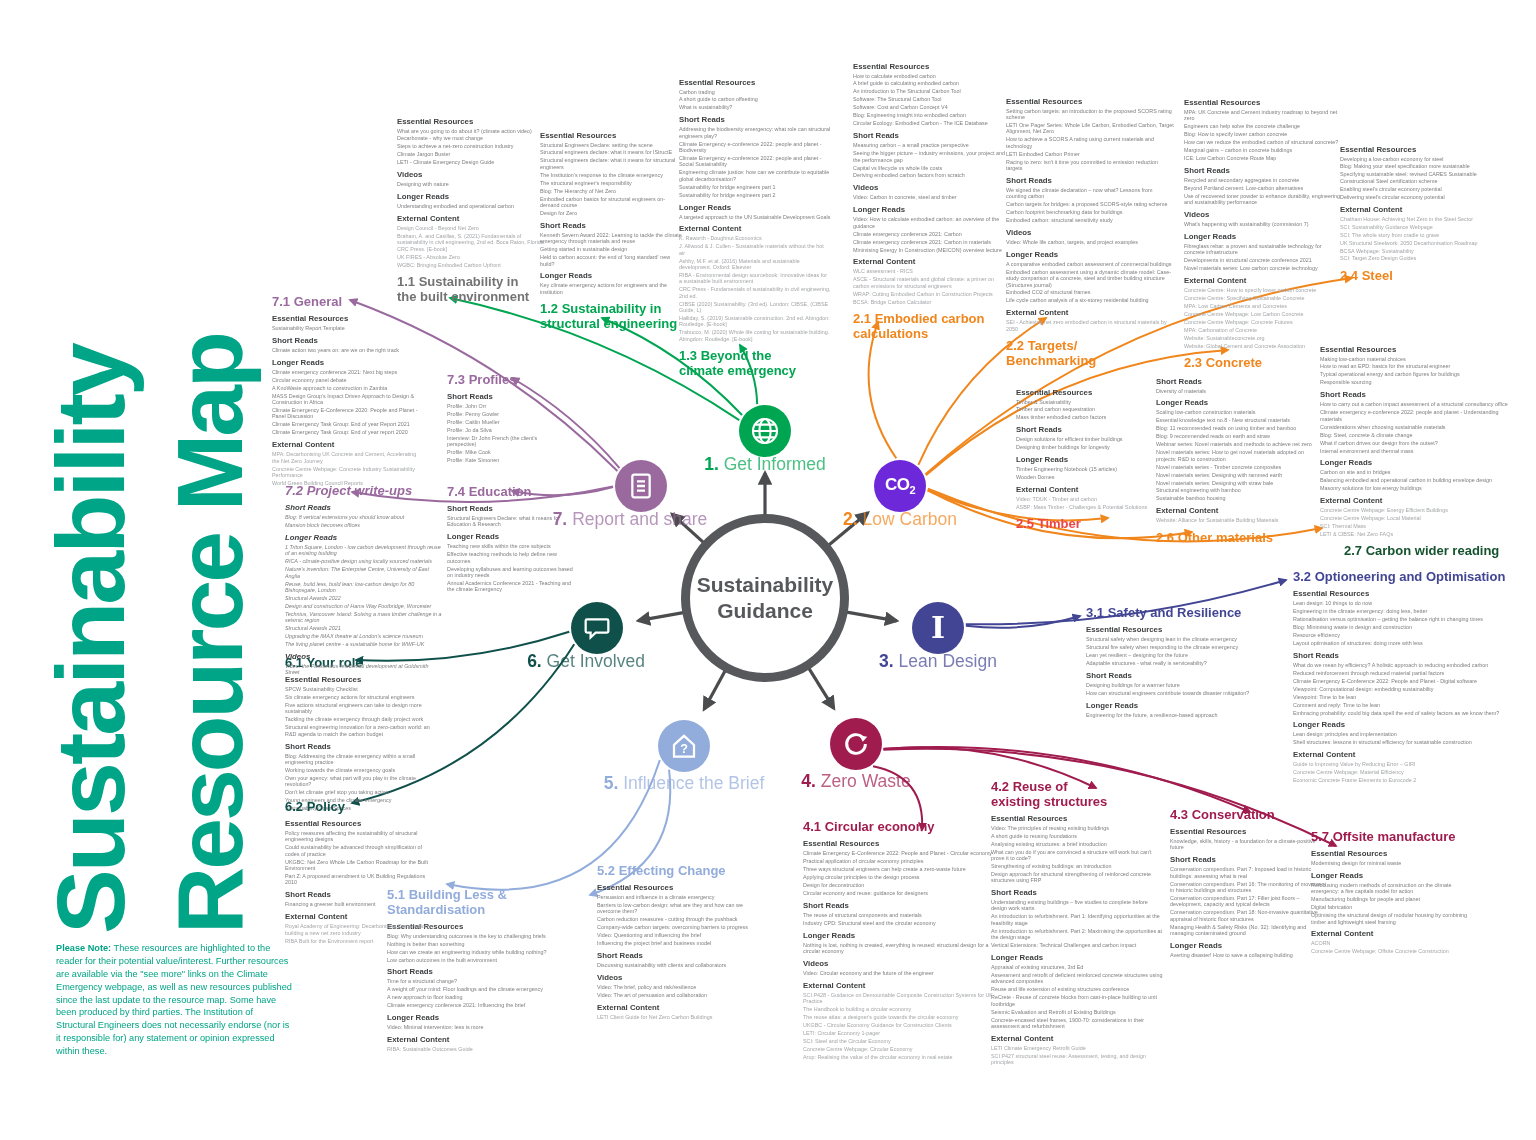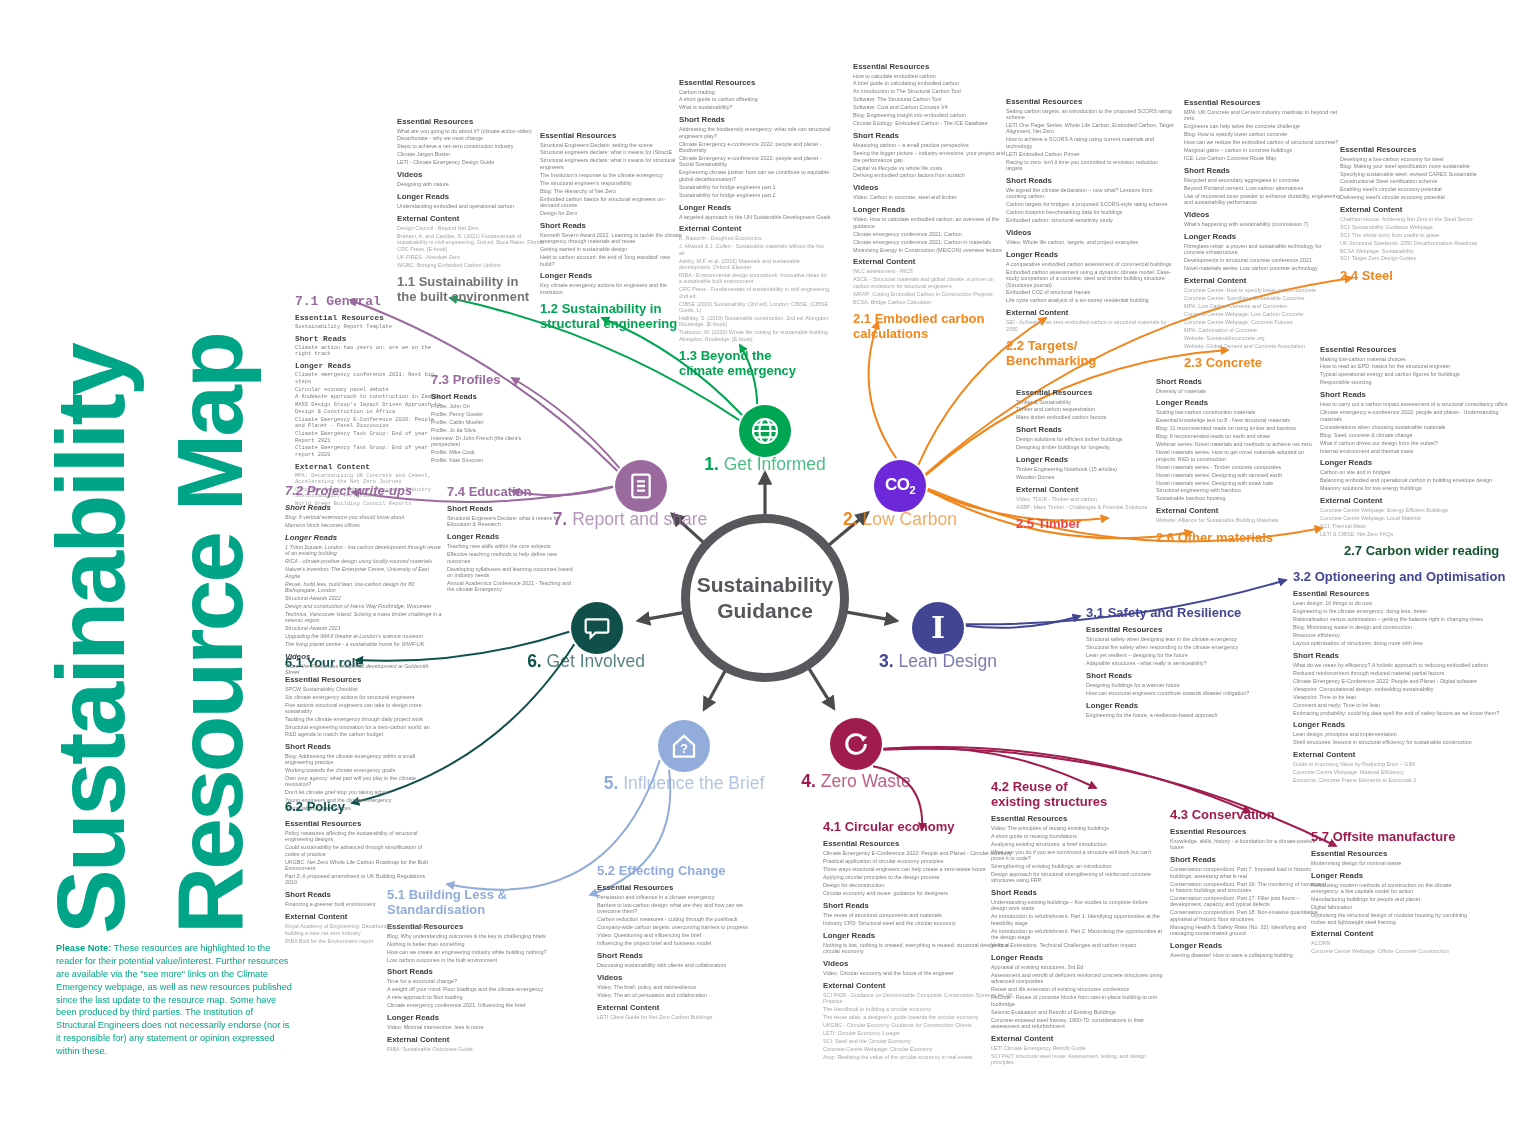--- a/index.html
+++ b/index.html
@@ -519,21 +519,21 @@
             <div class="item">Shell structures: lessons in structural efficiency for sustainable construction</div>
           </div>
           <div class="group ext">
             <div class="group-h">External Content</div>
             <div class="item">Guide to Improving Value by Reducing Error – GIRI</div>
             <div class="item">Concrete Centre Webpage: Material Efficiency</div>
             <div class="item">Economic Concrete Frame Elements to Eurocode 2</div>
           </div>
         </div>
       </div>
-      <div class="section" style="left: 803px; top: 820px; width: 192px; margin-left: 20px;">
+      <div class="section" style="left: 803px; top: 820px; width: 192px;">
         <div class="sec-heading" style="color: rgb(160, 28, 78);">4.1 Circular economy</div>
         <div>
           <div class="group">
             <div class="group-h">Essential Resources</div>
             <div class="item">Climate Emergency E-Conference 2022: People and Planet - Circular economy</div>
             <div class="item">Practical application of circular economy principles</div>
             <div class="item">Three ways structural engineers can help create a zero-waste future</div>
             <div class="item">Applying circular principles to the design process</div>
             <div class="item">Design for deconstruction</div>
             <div class="item">Circular economy and reuse: guidance for designers</div>
@@ -732,21 +732,21 @@
             <div class="group-h">Short Reads</div>
             <div class="item">Financing a greener built environment</div>
           </div>
           <div class="group ext">
             <div class="group-h">External Content</div>
             <div class="item">Royal Academy of Engineering: Decarbonising Construction - building a new net zero industry</div>
             <div class="item">RIBA Built for the Environment report</div>
           </div>
         </div>
       </div>
-      <div class="section" style="left: 295px; top: 295px; width: 152px; font-family: Liberation Mono, monospace;">
+      <div class="section" style="left: 272px; top: 295px; width: 152px;">
         <div class="sec-heading" style="color: rgb(154, 106, 159);">7.1 General</div>
         <div>
           <div class="group">
             <div class="group-h">Essential Resources</div>
             <div class="item">Sustainability Report Template</div>
           </div>
           <div class="group">
             <div class="group-h">Short Reads</div>
             <div class="item">Climate action two years on: are we on the right track</div>
           </div>
@@ -788,21 +788,21 @@
             <div class="item">Structural Awards 2021</div>
             <div class="item">Upgrading the IMAX theatre at London's science museum</div>
             <div class="item">The living planet centre - a sustainable home for WWF-UK</div>
           </div>
           <div class="group">
             <div class="group-h">Videos</div>
             <div class="item">Video: the Passivhaus residential development at Goldsmith Street</div>
           </div>
         </div>
       </div>
-      <div class="section" style="left: 431px; top: 373px; width: 118px;">
+      <div class="section" style="left: 447px; top: 373px; width: 118px;">
         <div class="sec-heading" style="color: rgb(154, 106, 159);">7.3 Profiles</div>
         <div>
           <div class="group">
             <div class="group-h">Short Reads</div>
             <div class="item">Profile: John Orr</div>
             <div class="item">Profile: Penny Gowler</div>
             <div class="item">Profile: Caitlin Mueller</div>
             <div class="item">Profile: Jo da Silva</div>
             <div class="item">Interview: Dr John French (the client's perspective)</div>
             <div class="item">Profile: Mike Cook</div>

